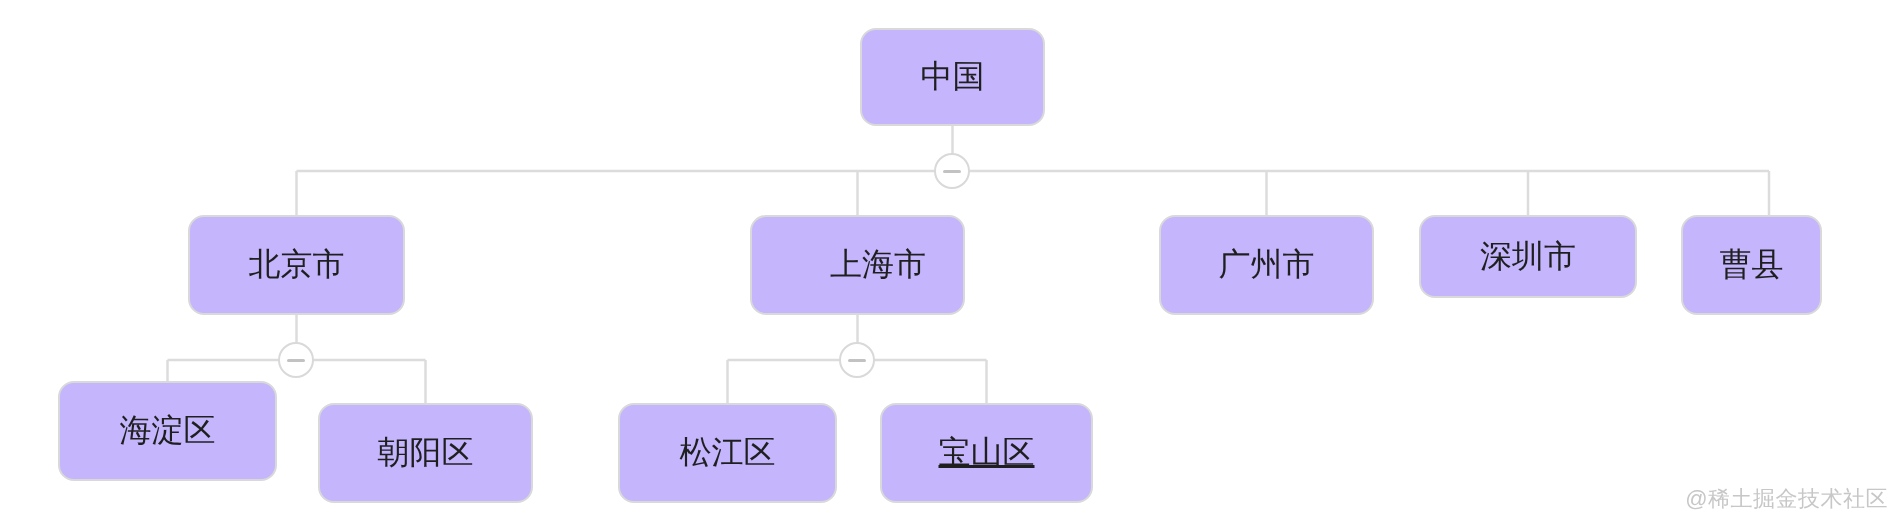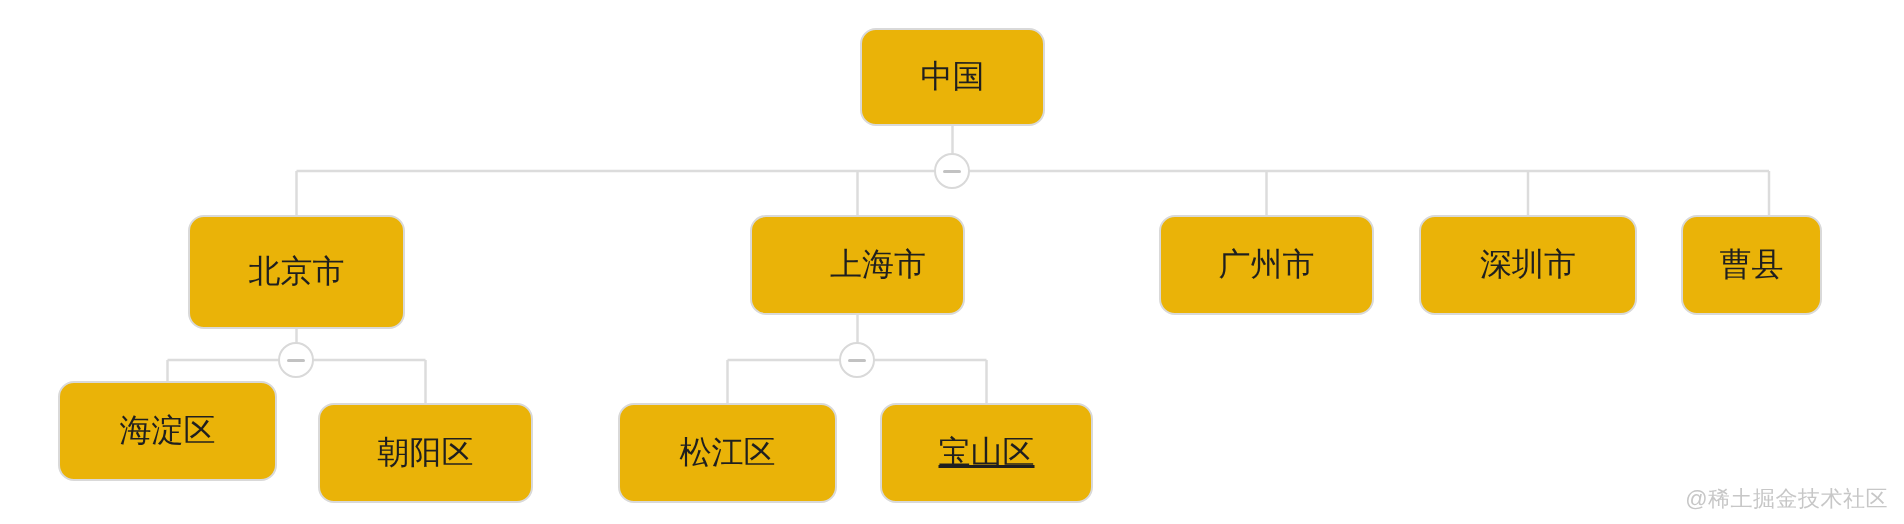--- a/index.html
+++ b/index.html
@@ -14,35 +14,35 @@
     position: absolute; left: 0; top: 0;
   }
   .connectors path {
     stroke: #dcdcdc;
     stroke-width: 2.5;
     fill: none;
   }
   .node {
     position: absolute;
     box-sizing: border-box;
-    background: #eab308;
+    background: #c4b5fd;
     border: 2px solid #d9d9d9;
     border-radius: 16px;
     display: flex;
     align-items: center;
     justify-content: center;
     font-size: 32px;
     color: #1f1f1f;
     cursor: default;
   }
   #node-china     { left: 860px;  top: 28px;  width: 185px; height: 98px; }
-  #node-beijing   { left: 188px;  top: 215px; width: 217px; height: 114px; text-align: right; }
+  #node-beijing   { left: 188px;  top: 215px; width: 217px; height: 100px; text-align: right; }
   #node-shanghai  { left: 750px;  top: 215px; width: 215px; height: 100px; padding-left: 41px; }
   #node-guangzhou { left: 1159px; top: 215px; width: 215px; height: 100px; }
-  #node-shenzhen  { left: 1419px; top: 215px; width: 218px; height: 100px; }
+  #node-shenzhen  { left: 1419px; top: 215px; width: 218px; height: 83px; }
   #node-caoxian   { left: 1681px; top: 215px; width: 141px; height: 100px; }
   #node-haidian   { left: 58px;   top: 381px; width: 219px; height: 100px; }
   #node-chaoyang  { left: 318px;  top: 403px; width: 215px; height: 100px; }
   #node-songjiang { left: 618px;  top: 403px; width: 219px; height: 100px; }
   #node-baoshan   { left: 880px;  top: 403px; width: 213px; height: 100px; text-decoration: underline; }
 
   .collapse-btn {
     position: absolute;
     width: 36px; height: 36px;
     box-sizing: border-box;

